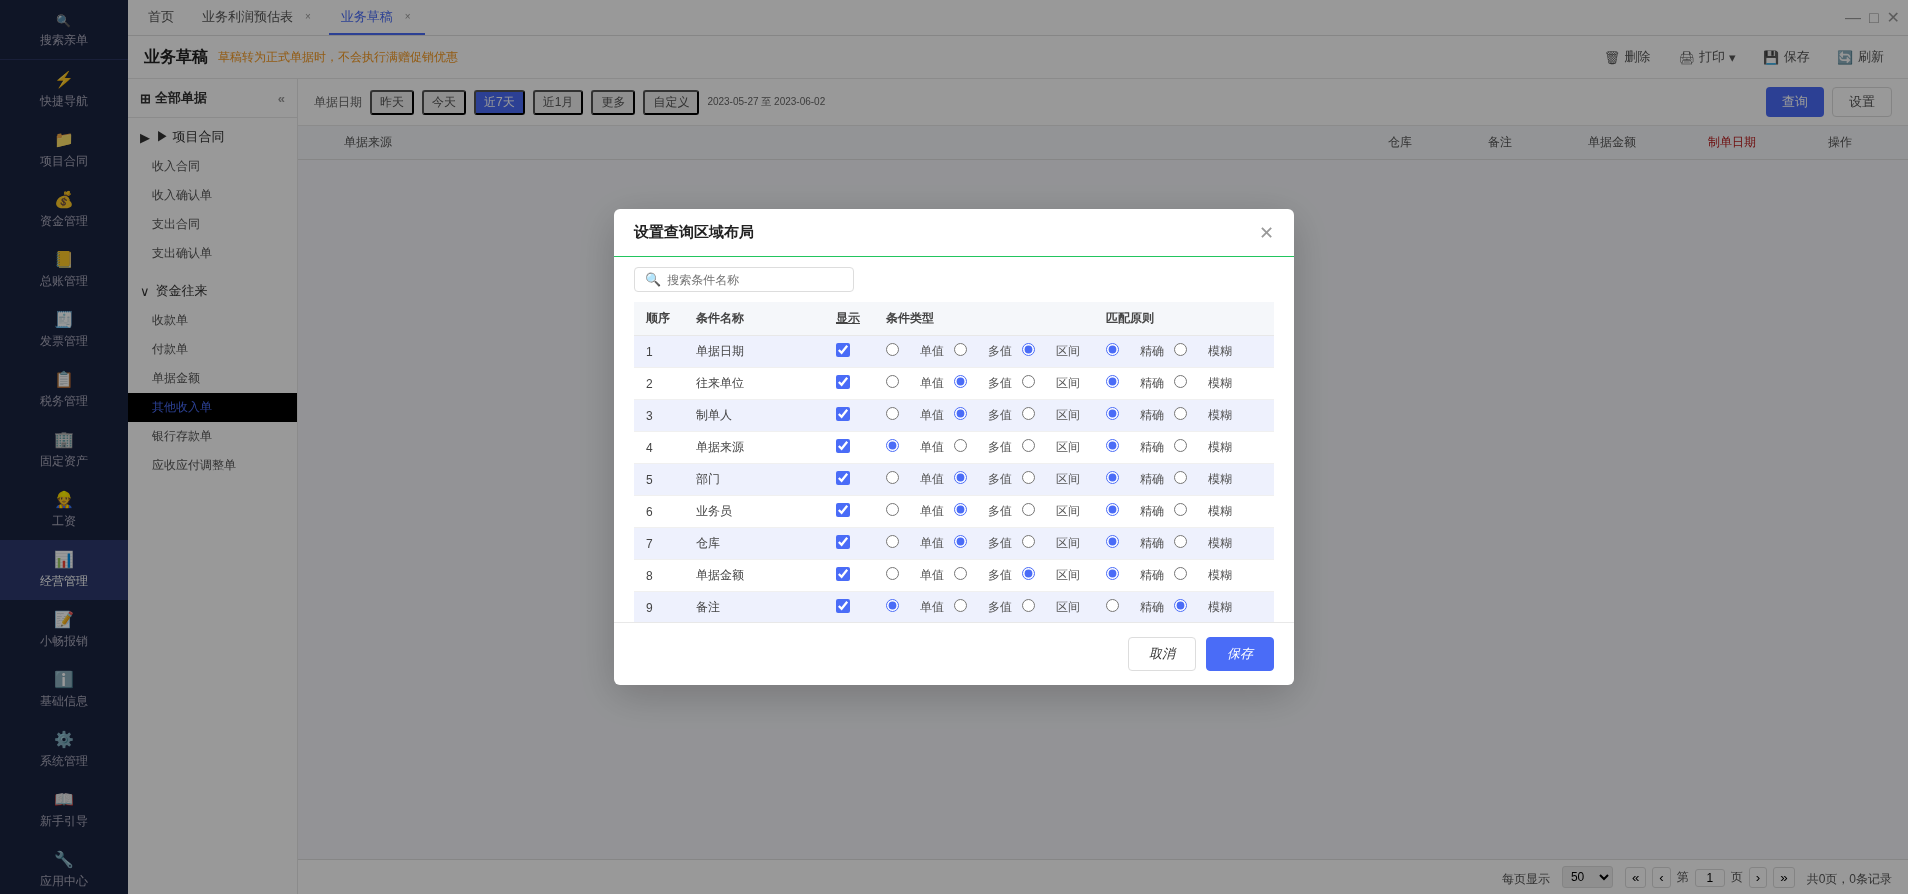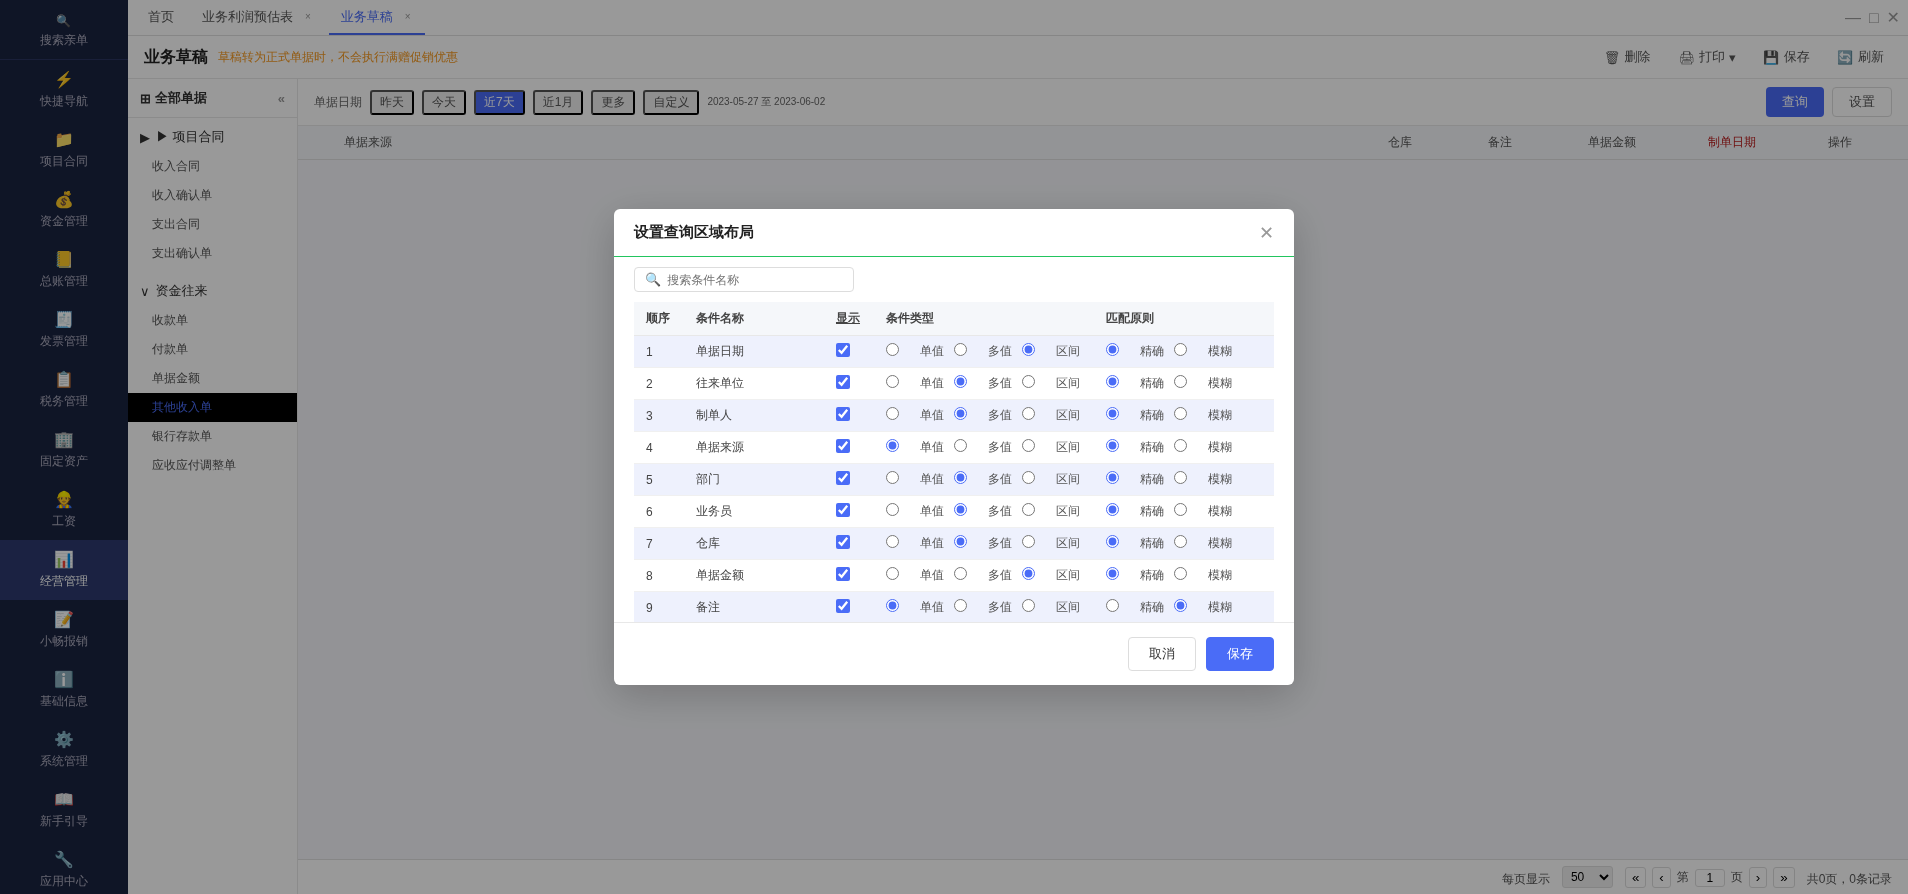--- a/index.html
+++ b/index.html
@@ -95,21 +95,21 @@
     .radio-item input[type=radio] { accent-color: #4a6cf7; width: 13px; height: 13px; cursor: pointer; }
 
     
     .check-cell input[type=checkbox] { accent-color: #4a6cf7; width: 14px; height: 14px; cursor: pointer; }
 
     
     .table-scroll { overflow-y: auto; max-height: 320px; padding: 0 20px; }
 
     
     .modal-footer { display: flex; justify-content: flex-end; padding: 14px 20px; gap: 10px; border-top: 1px solid #e8e8e8; }
-    .btn { padding: 7px 20px; border-radius: 4px; font-size: 13px; cursor: pointer; border: 1px solid #ddd; background: #fff; color: #333; }
+    .btn { padding: 7px 20px; border-radius: 4px; font-size: 13px; cursor: pointer; border: 1px solid #ddd; background: #fff; color: #333; font-style: italic; }
     .btn-primary { background: #4a6cf7; color: #fff; border-color: #4a6cf7; }
 
     
     .pagination { display: flex; align-items: center; gap: 6px; font-size: 12px; }
     .page-btn { padding: 2px 6px; border: 1px solid #ddd; border-radius: 3px; cursor: pointer; background: #fff; }
   </style>
 </head>
 <body>
 
 <div class="app-layout">

